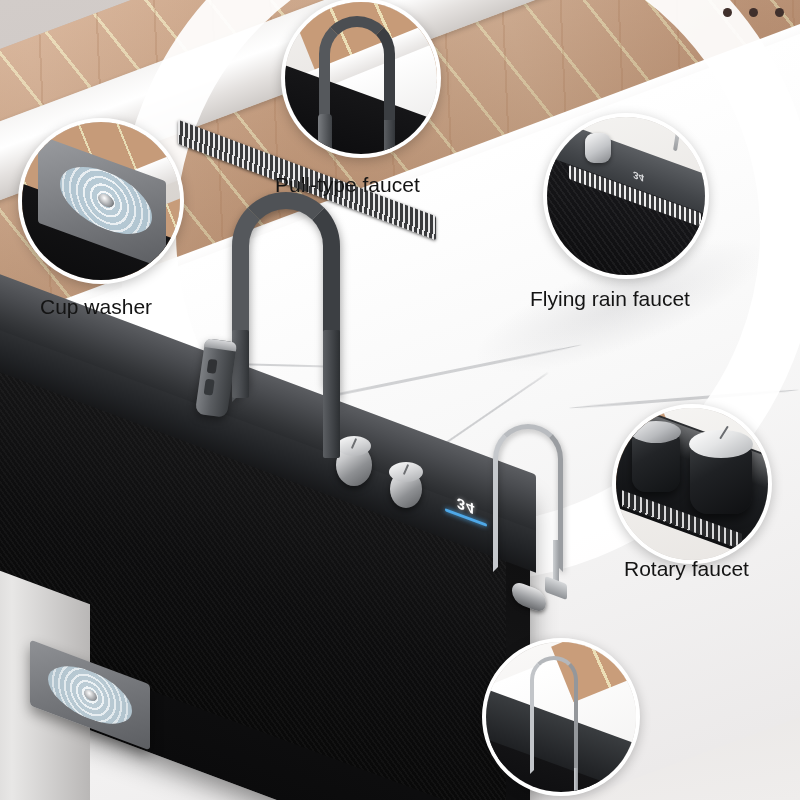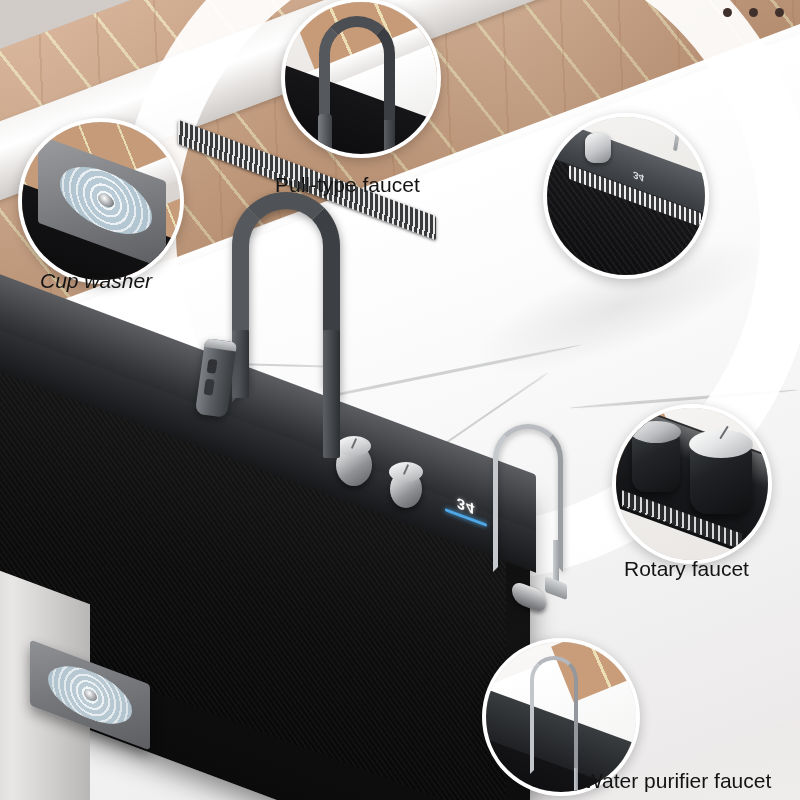--- a/index.html
+++ b/index.html
@@ -401,21 +401,21 @@
       <div class="wood2"></div>
       <div class="band"></div>
       <div class="blk"></div>
       <div class="block">
         <div class="disc">
           <div class="nz"></div>
         </div>
       </div>
     </div>
   </div>
-  <div class="label" style="left:40px;top:270px;font-style:italic;">Cup washer</div>
+  <div class="label" style="left:40px;top:296px;">Cup washer</div>
 
   <div class="callout co-pull" style="left:281px;top:-2px;width:152px;height:152px;">
     <div class="c-inner">
       <div class="bgA"></div>
       <div class="wood"></div>
       <div class="band"></div>
       <div class="marble"></div>
       <div class="blk"></div>
       <div class="arc"></div>
       <div class="leg"></div>
@@ -429,20 +429,21 @@
     <div class="c-inner">
       <div class="bgA"></div>
       <div class="ledge"></div>
       <div class="blk"></div>
       <div class="slot"></div>
       <div class="knb"></div>
       <div class="pin"></div>
       <div class="dsp">34</div>
     </div>
   </div>
+  <div class="label" style="left:530px;top:288px;">Flying rain faucet</div>
 
   <div class="callout co-rot" style="left:612px;top:404px;width:152px;height:152px;">
     <div class="c-inner">
       <div class="bgA"></div>
       <div class="wood"></div>
       <div class="wood2"></div>
       <div class="panel"></div>
       <div class="shine"></div>
       <div class="knobA">
         <div class="knobA-top"></div>
@@ -462,21 +463,20 @@
       <div class="bgA"></div>
       <div class="marble"></div>
       <div class="wood"></div>
       <div class="panel"></div>
       <div class="blk"></div>
       <div class="arc"></div>
       <div class="leg"></div>
       <div class="grl"></div>
     </div>
   </div>
-  <div class="label" style="left:583px;top:770px;">Water purifier faucet</div>
 
   <div class="dots">
     <div class="dot"></div>
     <div class="dot"></div>
     <div class="dot"></div>
   </div>
 
 </div>
 
 </body></html>

